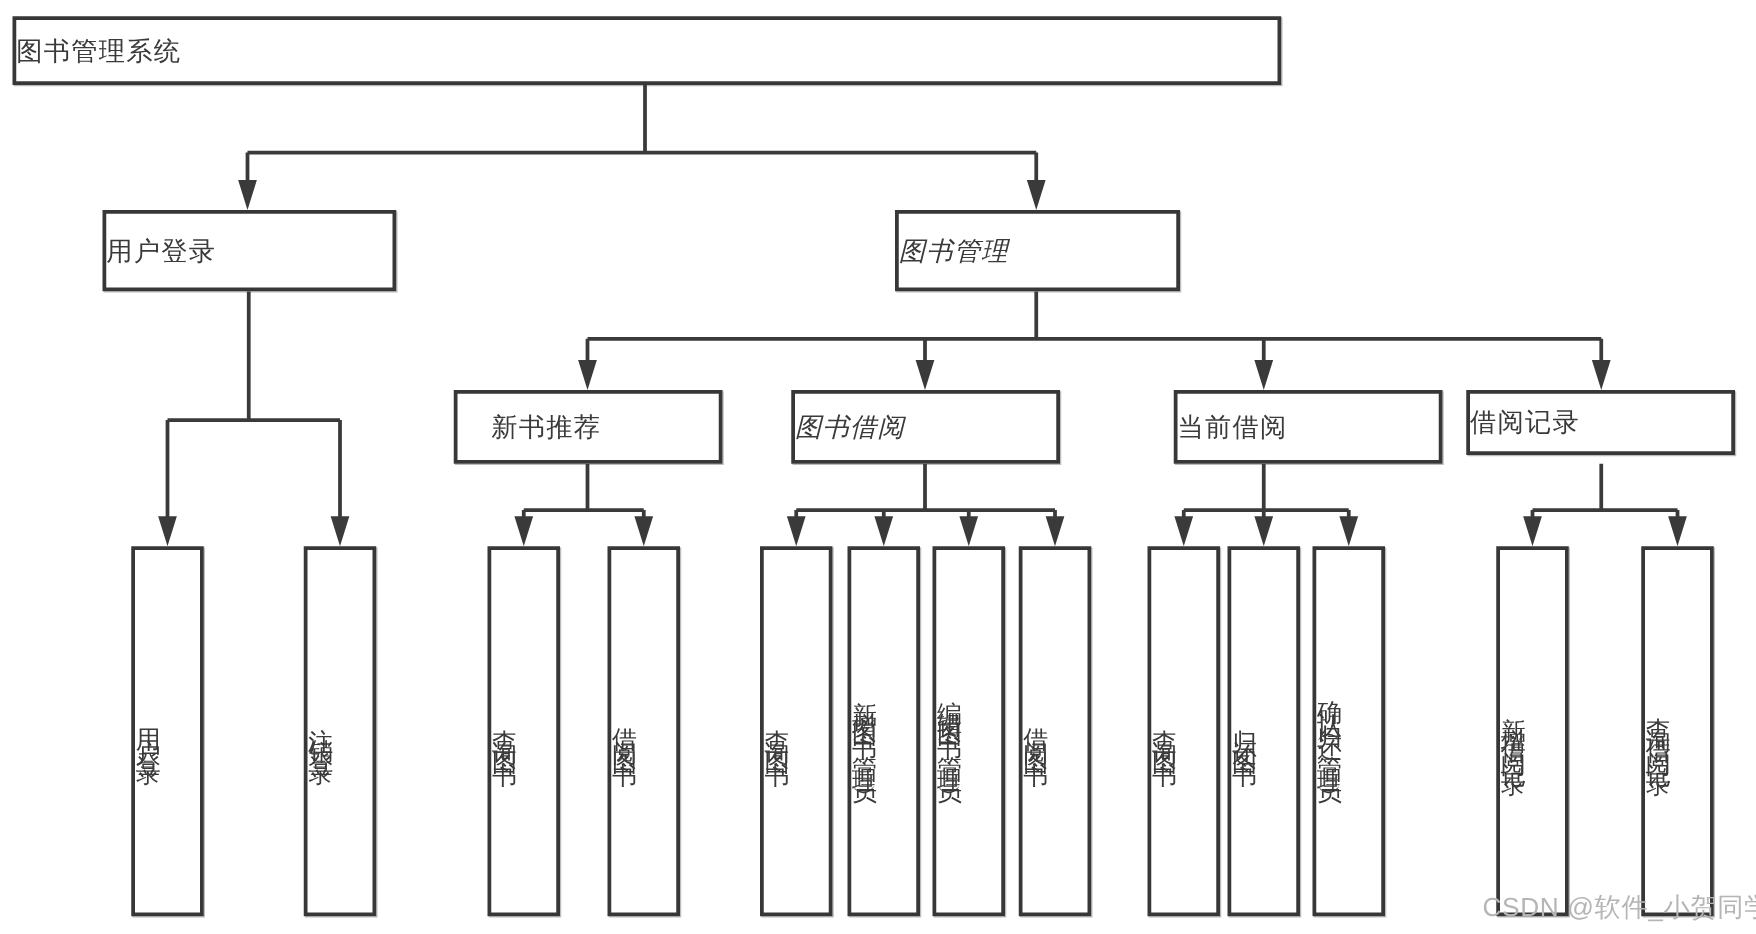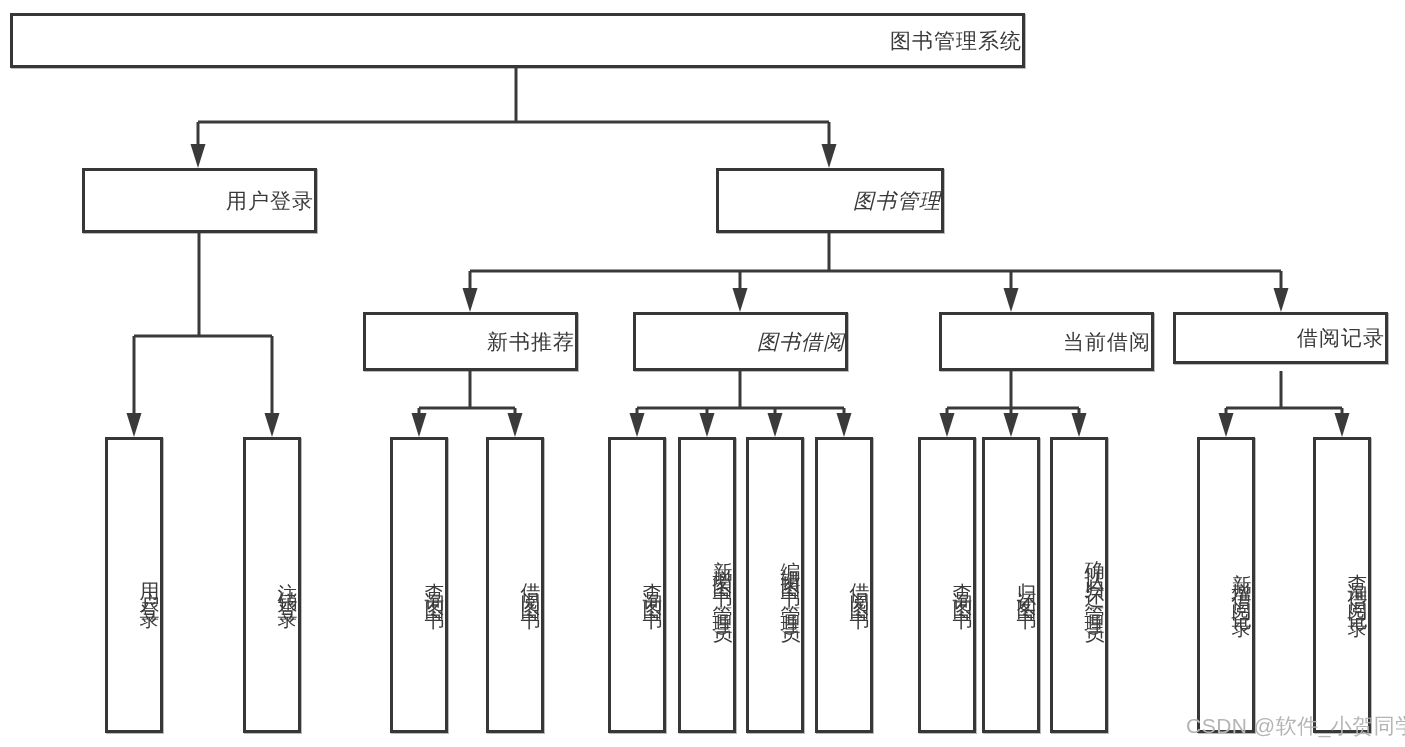--- a/index.html
+++ b/index.html
@@ -24,21 +24,21 @@
     z-index: 1;
   }
   .box {
     position: absolute;
     box-sizing: border-box;
     background: #ffffff;
     border: 3px solid #373737;
     box-shadow: 1px 1px 0 rgba(60,60,60,0.35);
     display: flex;
     align-items: center;
-    justify-content: flex-end;
+    justify-content: flex-start;
     z-index: 2;
   }
   .lbl {
     font-size: 21px;
     color: #3a3a3a;
     letter-spacing: 1px;
     white-space: nowrap;
   }
   .vlbl {
     writing-mode: vertical-rl;
@@ -108,21 +108,21 @@
     <span class="lbl">图书管理系统</span>
   </div>
 
   <div class="box" style="left:82px; top:168px; width:235px; height:65px;">
     <span class="lbl">用户登录</span>
   </div>
   <div class="box" style="left:716px; top:168px; width:228px; height:65px;font-style:italic;">
     <span class="lbl">图书管理</span>
   </div>
 
-  <div class="box" style="left:363px; top:312px; width:215px; height:59px;">
+  <div class="box" style="left:363px; top:312px; width:215px; height:59px;padding-left:27px;">
     <span class="lbl">新书推荐</span>
   </div>
   <div class="box" style="left:633px; top:312px; width:215px; height:59px;font-style:italic;">
     <span class="lbl">图书借阅</span>
   </div>
   <div class="box" style="left:903px; top:312px; width:215px; height:59px;margin-left:36px;">
     <span class="lbl">当前借阅</span>
   </div>
   <div class="box" style="left:1173px; top:312px; width:215px; height:52px;">
     <span class="lbl">借阅记录</span>

